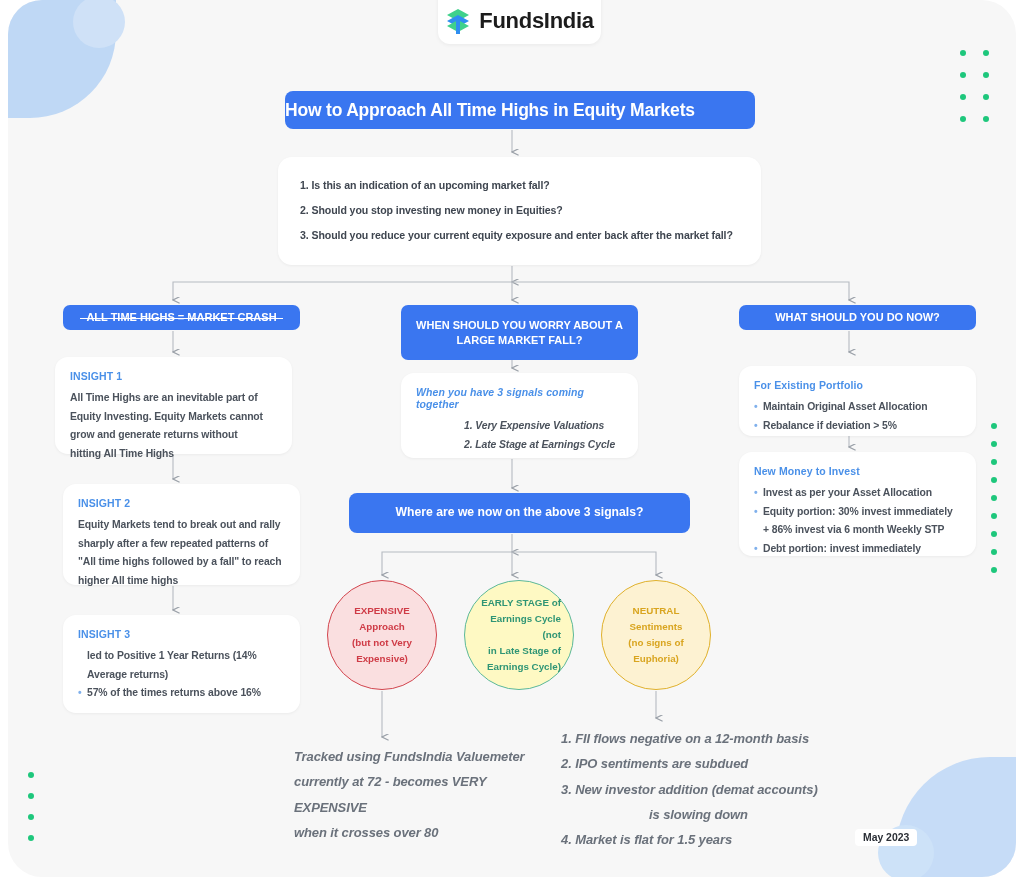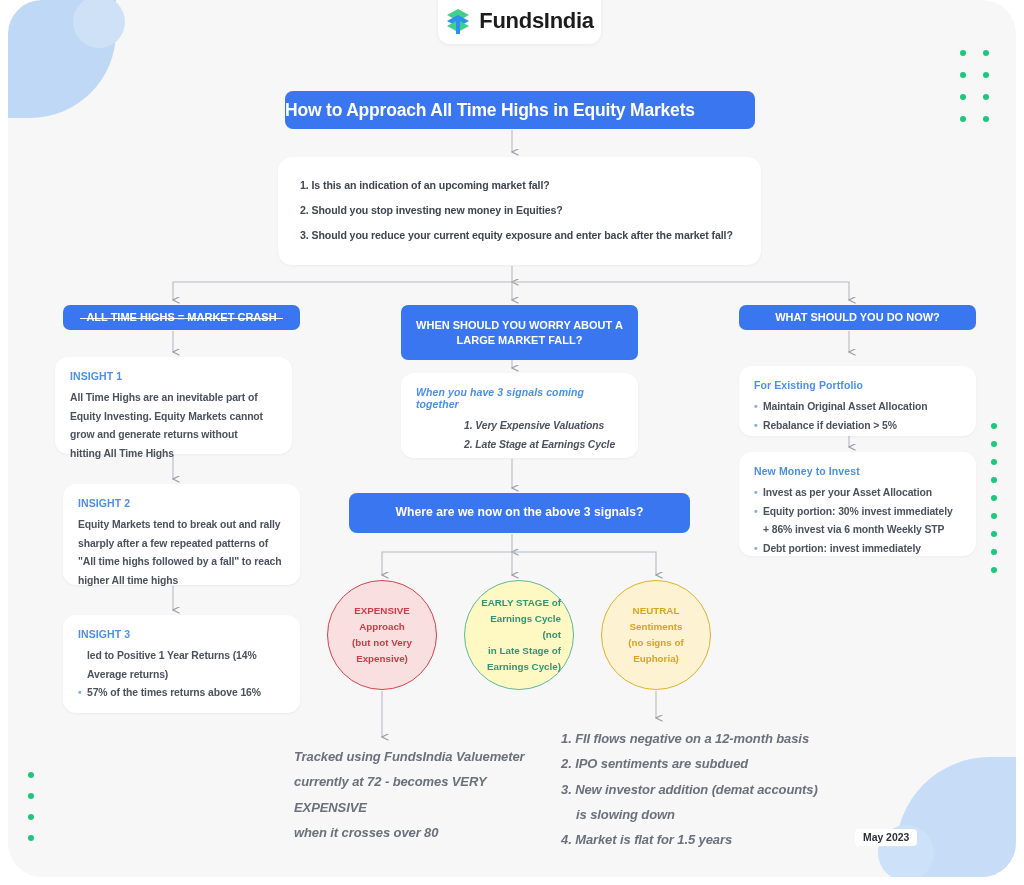--- a/index.html
+++ b/index.html
@@ -172,21 +172,21 @@
 
   
   .foot {
     position: absolute;
     font-size: 13px; font-style: italic; font-weight: 700;
     color: #6a717b; line-height: 1.95; letter-spacing: -0.1px;
   }
   #foot-left  { left: 286px; top: 744px; width: 250px; }
   #foot-right { left: 553px; top: 726px; width: 260px; }
   #foot-right ol { list-style: none; }
-  #foot-right li.cont { padding-left: 15px; }
+  #foot-right li.cont { padding-left: 15px; text-align: center; }
 
   .date-badge {
     position: absolute; left: 847px; top: 829px;
     background: #fff; border-radius: 4px;
     padding: 3px 8px;
     font-size: 10.4px; font-weight: 700; color: #2b2f36;
   }
 
   svg.wires { position: absolute; left: 0; top: 0; width: 1008px; height: 877px; pointer-events: none; }
 </style>

